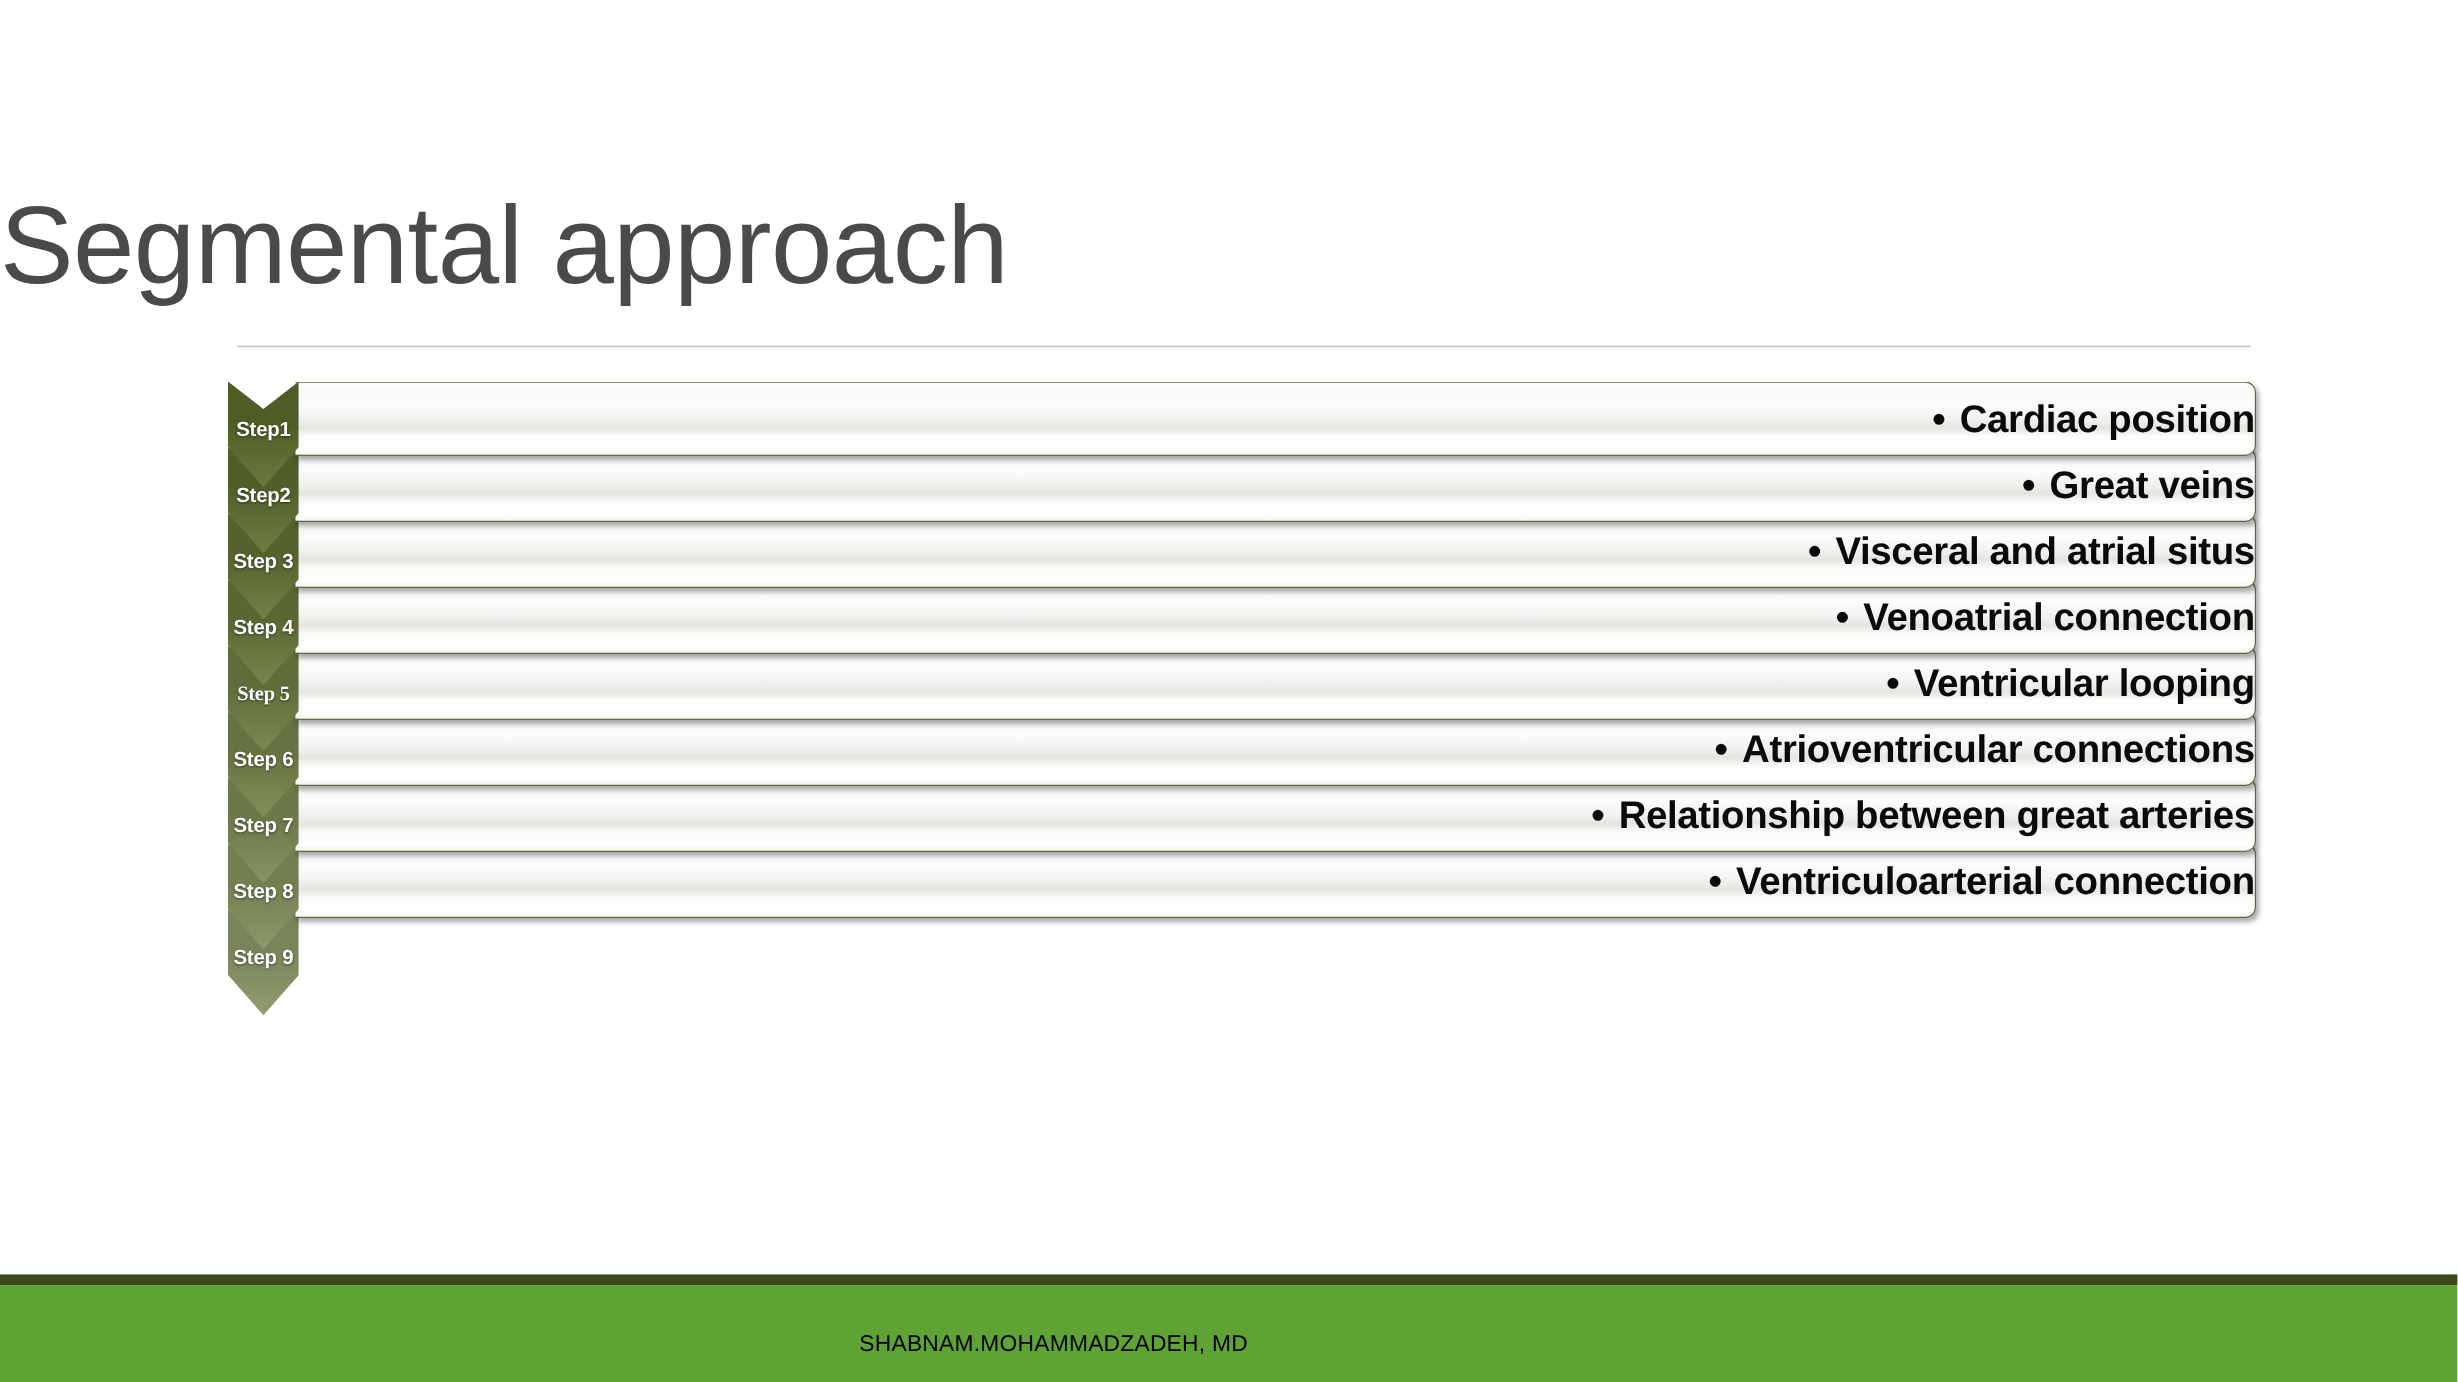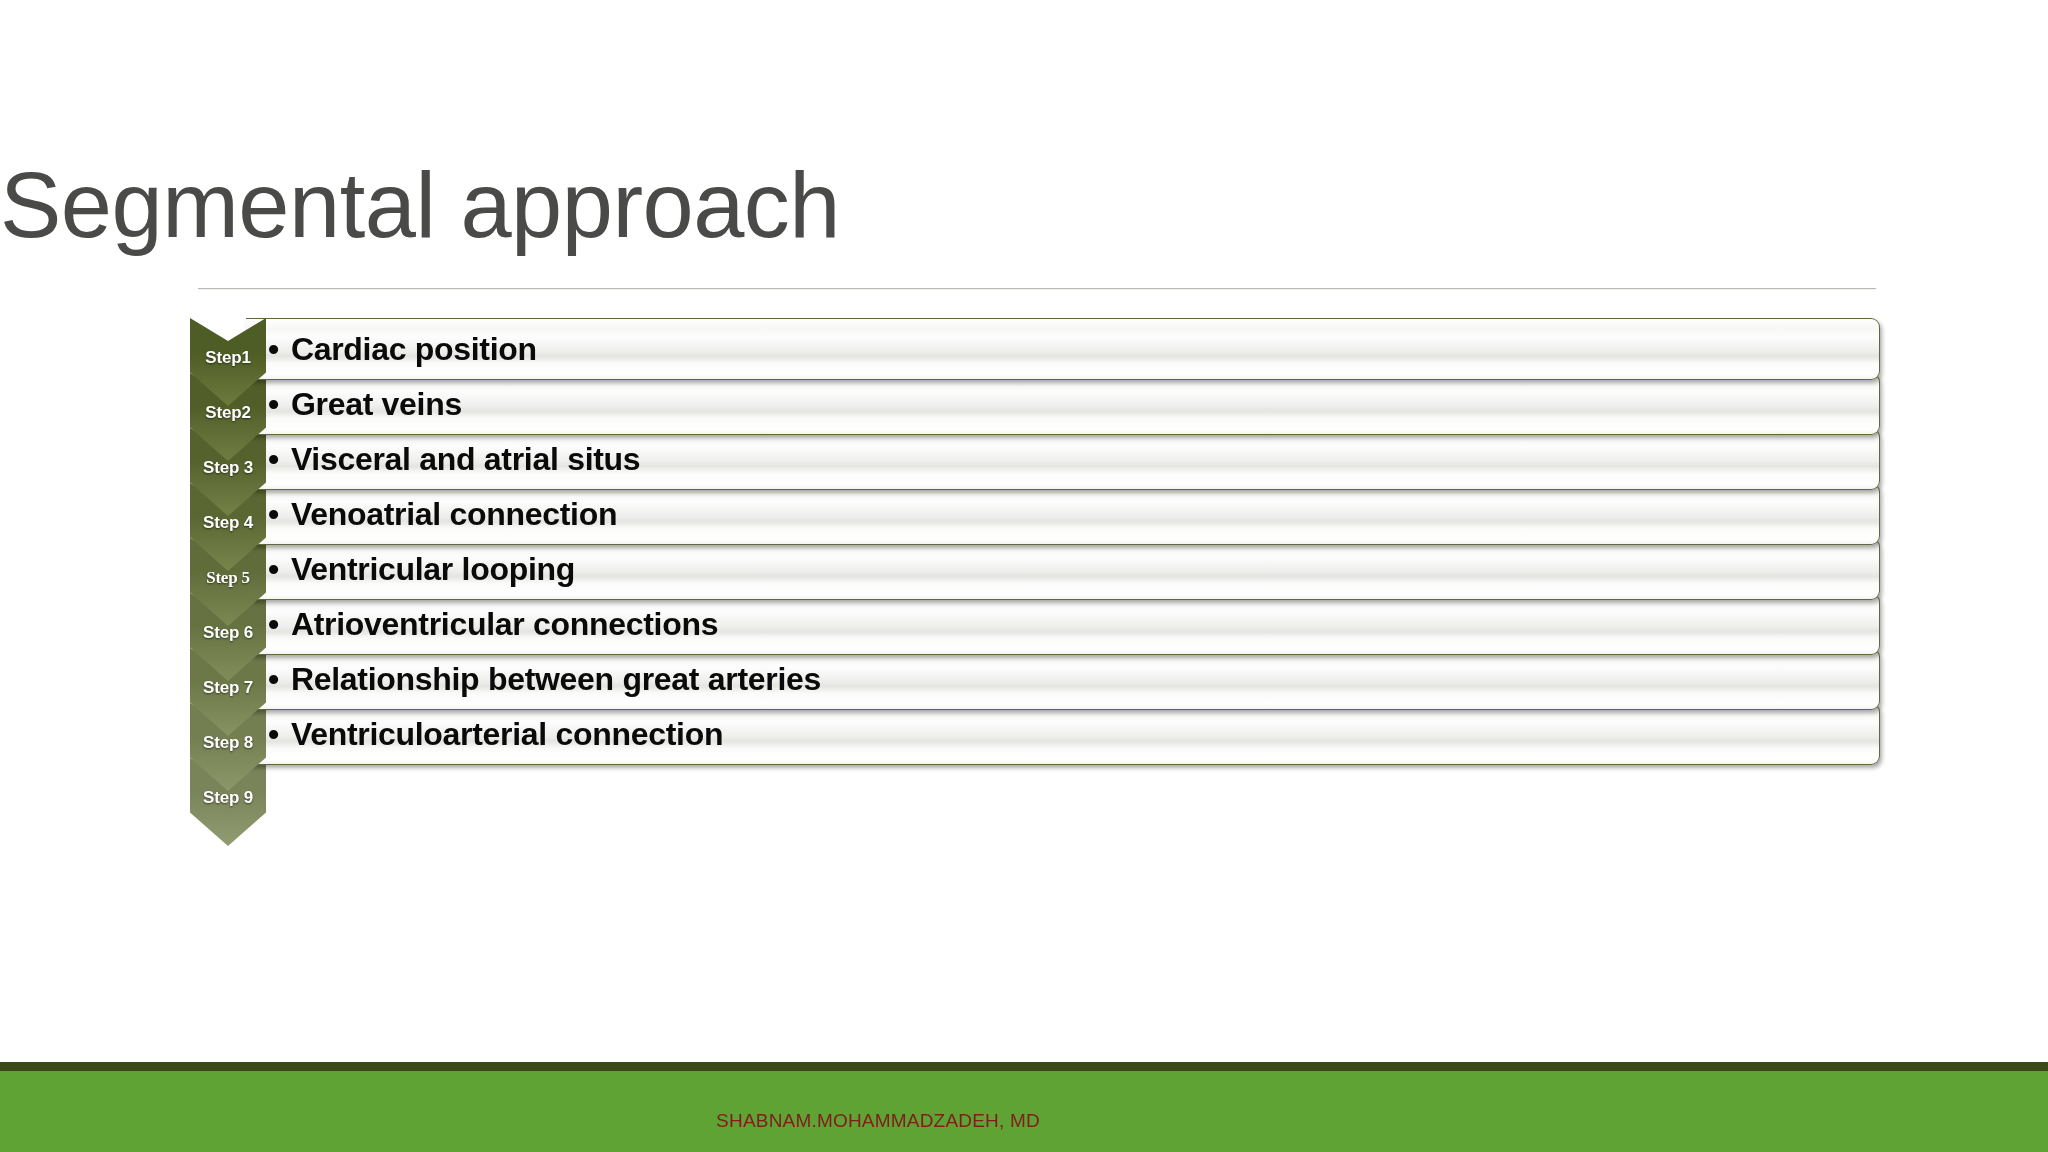--- a/index.html
+++ b/index.html
@@ -54,21 +54,21 @@
     left: 190px;
     width: 1690px;
     height: 72px;
   }
 
   
   .chevron {
     position: absolute;
     left: 0;
     top: 0;
-    width: 76px;
+    width: 59px;
     height: 88px;
     clip-path: polygon(0% 0%, 50% 26%, 100% 0%, 100% 62%, 50% 100%, 0% 62%);
     display: flex;
     align-items: center;
     justify-content: center;
     filter: drop-shadow(2px 3px 2px rgba(0,0,0,0.40));
     z-index: 3;
   }
   .chevron-label {
     font-size: 17px;
@@ -96,20 +96,21 @@
         #fdfdfd 30%,
         #eeeeec 54%,
         #e4e4e1 62%,
         #fbfbfa 74%,
         #ffffff 92%,
         #f4f4f2 100%);
     box-shadow: 2px 3px 4px rgba(0,0,0,0.33);
     display: flex;
     align-items: center;
     z-index: 2;
+    justify-content: flex-end;
   }
   .step-text {
     padding-left: 22px;
     font-size: 32px;
     font-weight: bold;
     color: #0a0a0a;
     white-space: nowrap;
     letter-spacing: -0.3px;
   }
   .bullet-glyph {
@@ -134,21 +135,21 @@
     height: 81px;
     background: #5fa335;
   }
   #footer-text {
     position: absolute;
     left: 0;
     top: 1110px;
     width: 1756px;
     text-align: center;
     font-size: 19px;
-    color: #7f1d1d;
+    color: #000000;
     letter-spacing: 0.2px;
     white-space: nowrap;
   }
 </style>
 </head>
 <body>
 
 <div id="slide-title">Segmental approach</div>
 
 <div id="title-rule"></div>

